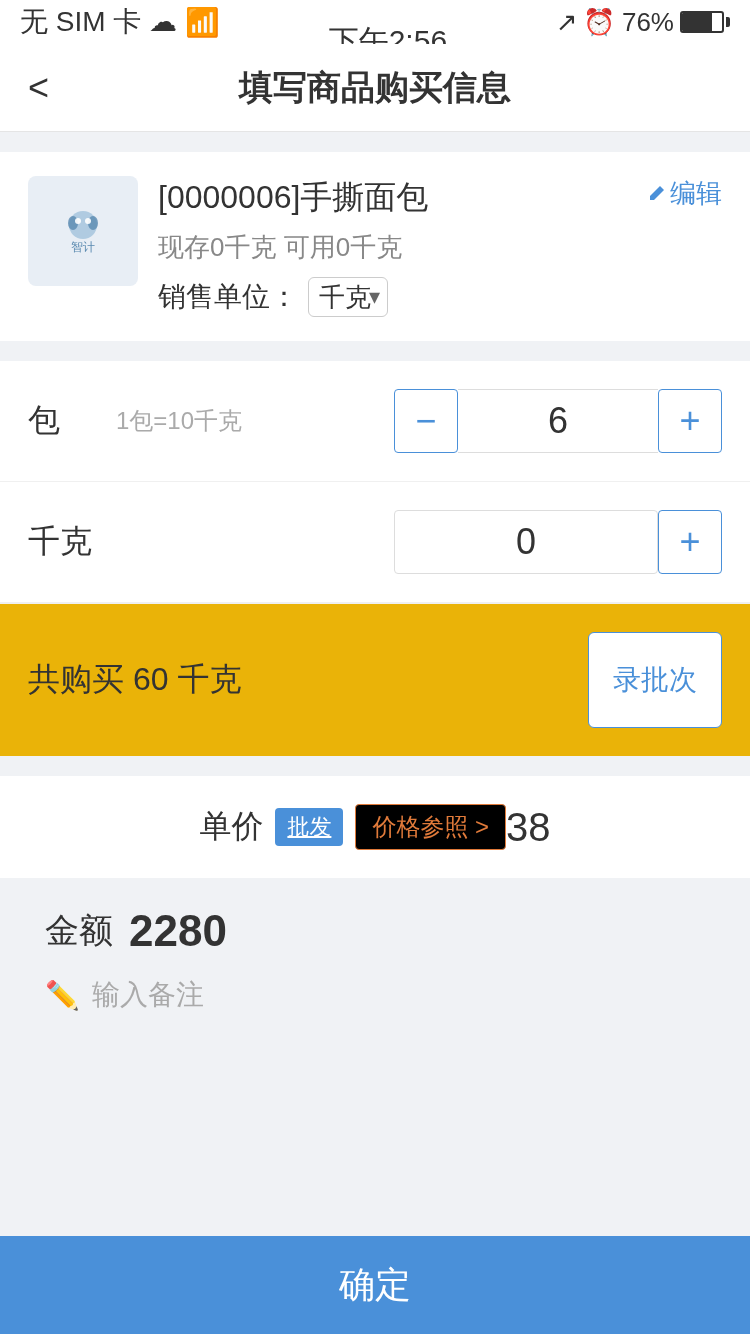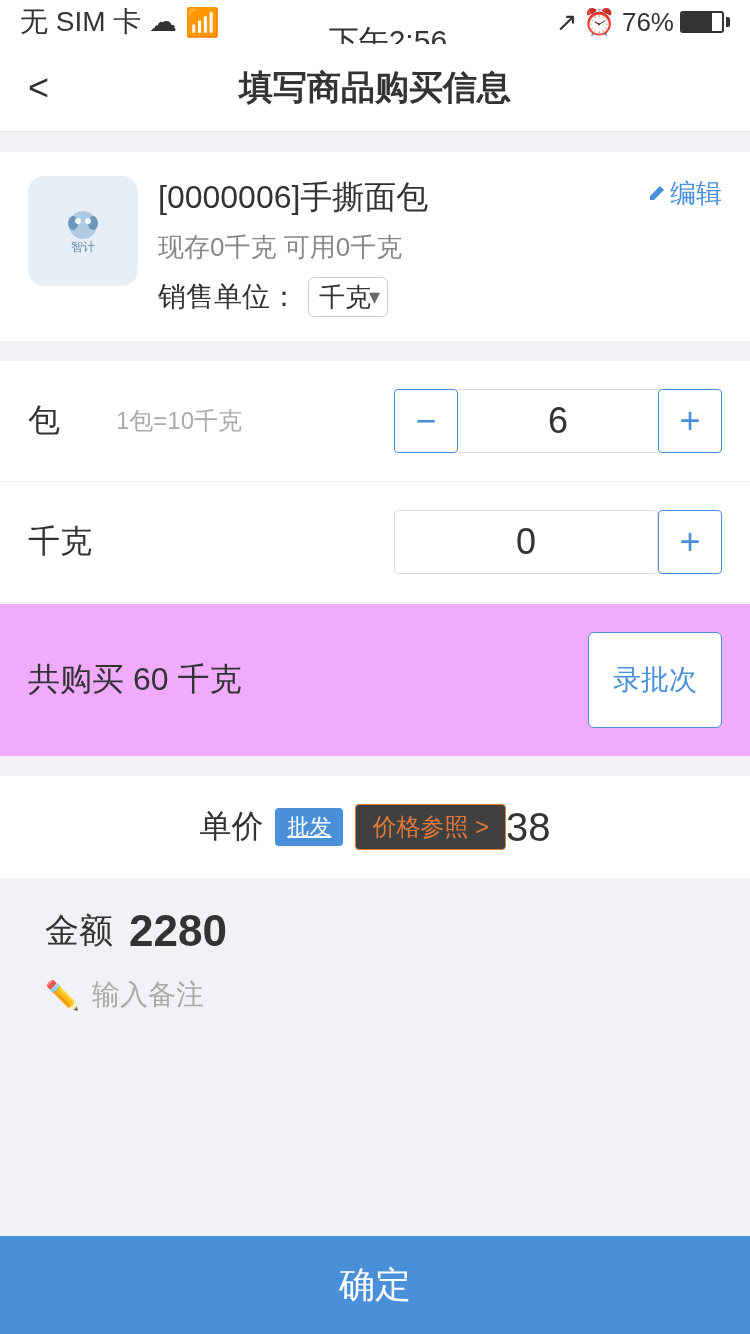--- a/index.html
+++ b/index.html
@@ -57,21 +57,21 @@
       padding: 24px 28px;
       display: flex;
       align-items: flex-start;
       gap: 20px;
       margin-top: 20px;
     }
     .product-image {
       width: 110px;
       height: 110px;
       background: #e8eef5;
-      border-radius: 16px;
+      border-radius: 8px;
       display: flex;
       align-items: center;
       justify-content: center;
       flex-shrink: 0;
     }
     .product-image svg { width: 60px; height: 60px; }
     .product-info { flex: 1; }
     .product-name-row {
       display: flex;
       justify-content: space-between;
@@ -177,21 +177,21 @@
       font-size: 36px;
       color: #333;
       background: #fff;
       outline: none;
     }
     .qty-btn.plus { border-radius: 4px; }
     .qty-btn.minus { border-radius: 4px; }
 
     
     .summary-row {
-      background: #f0abfc;
+      background: #eab308;
       padding: 28px 28px;
       display: flex;
       align-items: center;
       justify-content: space-between;
       margin-top: 0;
       border-top: 1px solid #f0f0f0;
     }
     .summary-text {
       font-size: 32px;
       color: #333;
@@ -230,21 +230,21 @@
       background: #4a90d9;
       color: #fff;
       font-size: 22px;
       padding: 4px 12px;
       border-radius: 4px;
       text-decoration: underline;
     }
     .price-ref-btn {
       border: 1px solid #e07a3a;
       color: #e07a3a;
-      background: #404040;
+      background: #000000;
       font-size: 24px;
       padding: 6px 16px;
       border-radius: 4px;
       display: flex;
       align-items: center;
       gap: 4px;
       cursor: pointer;
     }
     .price-value {
       font-size: 40px;

